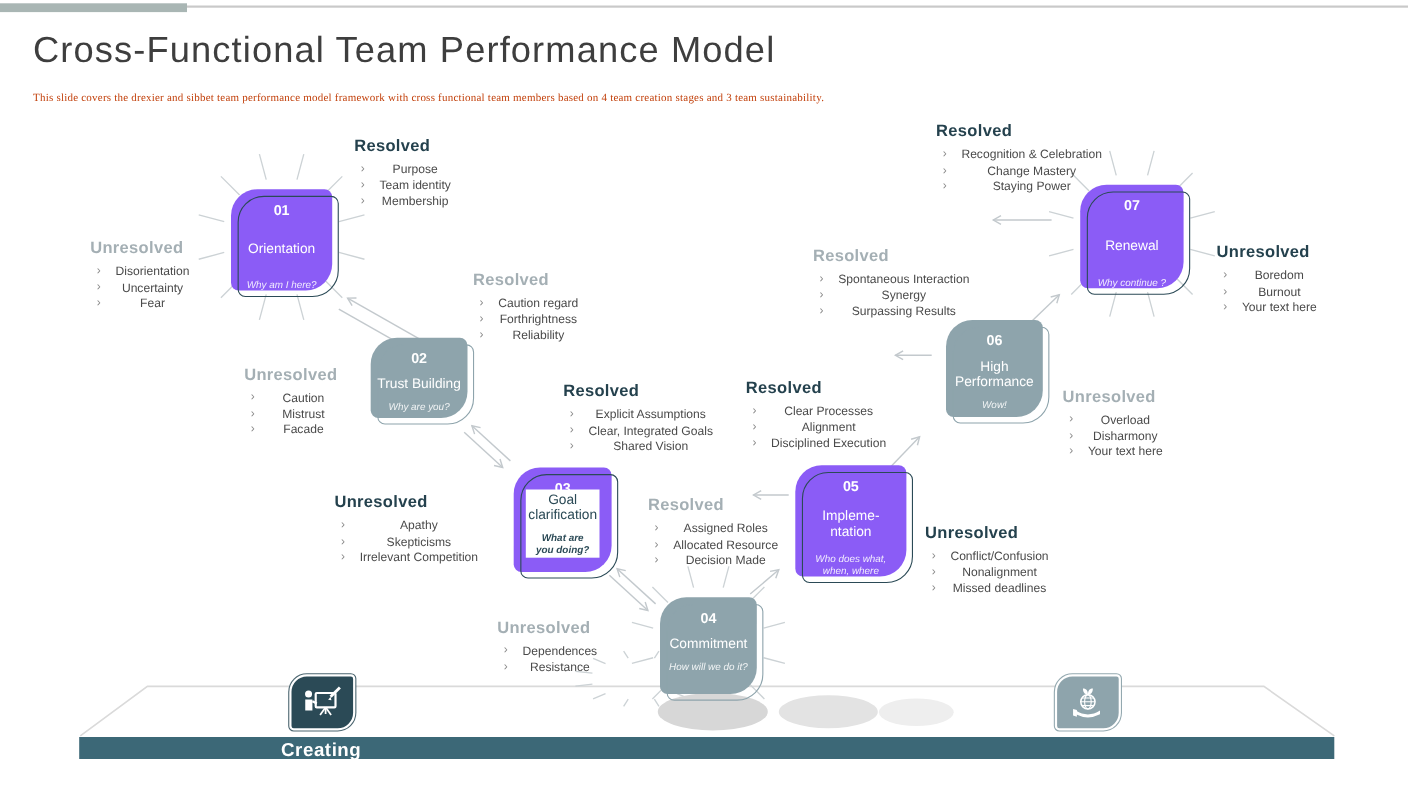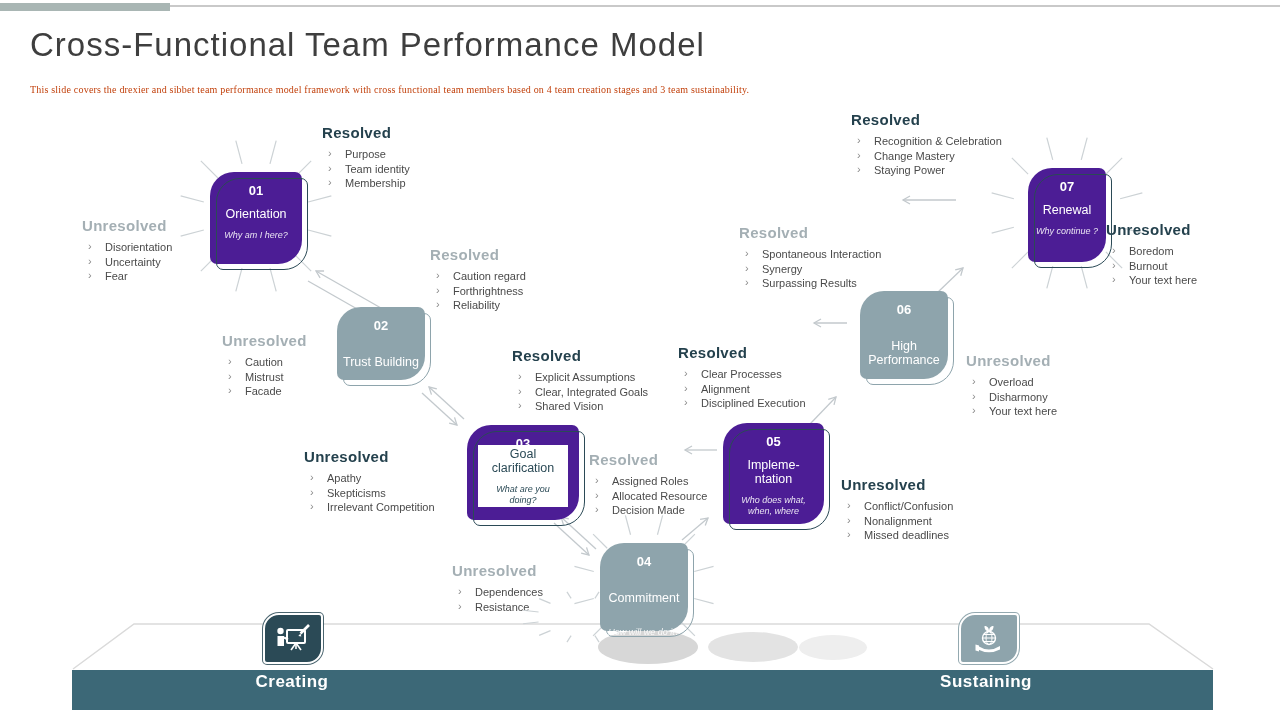--- a/index.html
+++ b/index.html
@@ -10,44 +10,44 @@
   .top-accent{position:absolute;left:0;top:3px;width:170px;height:8px;background:#a9b6b4;}
   
   .title{position:absolute;left:30px;top:26px;font-size:33px;font-weight:400;color:#3e3e3e;letter-spacing:1px;}
   .subtitle{position:absolute;left:30px;top:84px;font-size:10px;color:#c2410c;letter-spacing:.2px;font-family:Liberation Serif, serif;}
   
   .tb{position:absolute;}
   .tb-h{font-size:15px;font-weight:700;letter-spacing:.3px;}
   .tone-dark{color:#24414d;}
   .tone-muted{color:#a4afb4;}
   .tb-list{list-style:none;margin:7px 0 0 6px;padding:0;font-size:11px;color:#4a4a4a;}
-  .tb-list li{position:relative;padding-left:17px;line-height:13.5px;margin-bottom:1px;white-space:nowrap;}
+  .tb-list li{position:relative;padding-left:17px;line-height:13.5px;margin-bottom:1px;white-space:nowrap;text-align:center;}
   .tb-list li::before{content:"\203A";position:absolute;left:0;top:-1px;color:#8a8a8a;}
   
   .stage{position:absolute;}
   .sunburst{position:absolute;left:50%;top:50%;transform:translate(-50%,-50%);pointer-events:none;z-index:0;}
   .box{position:absolute;inset:0;border-radius:24px 7px 24px 7px;color:#fff;z-index:1;
        display:flex;flex-direction:column;align-items:center;text-align:center;
        padding-top:11px;box-sizing:border-box;}
   .box::after{content:"";position:absolute;inset:0;transform:translate(6px,6px);
        border:1.5px solid var(--oc);border-radius:inherit;z-index:-1;background:transparent;}
-  .box.dark{background:#4c1d95;--oc:#2b4a56;}
-  .box.gray{background:#8ea4ac;gap:13px;--oc:#8ea4ac;}
+  .box.dark{background:#8b5cf6;justify-content:space-between;--oc:#2b4a56;}
+  .box.gray{background:#8ea4ac;--oc:#8ea4ac;}
   .num{font-size:13px;font-weight:700;margin-bottom:9px;}
   .nm{font-size:12.5px;font-weight:400;line-height:14px;padding:0 5px;}
   .q{font-size:9px;font-style:italic;line-height:10.5px;margin-top:9px;color:rgba(255,255,255,.88);padding:0 6px;}
   .box-inset .panel{position:absolute;left:11px;right:11px;top:20px;bottom:13px;background:#fff;
        display:flex;flex-direction:column;align-items:center;padding-top:2px;box-sizing:border-box;}
   .box-inset .nm{color:#2b4a56;}
-  .box-inset .q{color:#2b4a56;}
+  .box-inset .q{color:#2b4a56;font-weight:bold;}
   
   .overlay{position:absolute;left:0;top:0;z-index:0;}
   
   .shadow-ellipse{position:absolute;border-radius:50%;}
-  .band{position:absolute;left:72px;top:670px;width:1141px;height:40px;background:#3c6877;}
+  .band{position:absolute;left:72px;top:670px;width:1141px;height:20px;background:#3c6877;}
   .band-label{position:absolute;top:2px;width:260px;text-align:center;color:#fff;
        font-size:17px;font-weight:700;letter-spacing:.5px;}
   .badge{position:absolute;width:56px;height:47px;border-radius:16px 4px 16px 4px;
        display:flex;align-items:center;justify-content:center;border:2px solid #fff;z-index:2;}
   .badge-dark{background:#2b4a56;box-shadow:0 0 0 1px rgba(43,74,86,.85);}
   .badge-gray{background:#8ea4ac;box-shadow:0 0 0 1px rgba(142,164,172,.95);}
   .footer{position:absolute;left:0;right:0;top:698px;text-align:center;font-size:11px;color:#9b9b9b;}
 </style>
 </head>
 <body>
@@ -110,21 +110,21 @@
   </div>
 
   <div class="stage" style="left:337px;top:307px;width:88px;height:73px">
     <div class="box gray">
       <div class="num">02</div>
       <div class="nm">Trust Building</div>
       <div class="q">Why are you?</div>
     </div>
   </div>
 
-  <div class="stage" style="left:467px;top:425px;width:112px;height:95px">
+  <div class="stage" style="left:467px;top:425px;width:89px;height:95px">
     <div class="box dark box-inset">
       <div class="num">03</div>
       <div class="panel">
         <div class="nm">Goal clarification</div>
         <div class="q">What are you doing?</div>
       </div>
     </div>
   </div>
 
   <div class="stage" style="left:600px;top:543px;width:88px;height:88px">
@@ -158,21 +158,21 @@
   </div>
 
   <div class="stage" style="left:860px;top:291px;width:88px;height:88px">
     <div class="box gray">
       <div class="num">06</div>
       <div class="nm" style="max-width:82px">High Performance</div>
       <div class="q">Wow!</div>
     </div>
   </div>
 
-  <div class="stage" style="left:1028px;top:168px;width:78px;height:94px">
+  <div class="stage" style="left:982px;top:168px;width:94px;height:94px">
     <div class="sunburst"><svg width="176" height="176">
           <line x1="141.12592044589877" y1="102.23504748063864" x2="163.34221445054732" y2="108.18788551799662" stroke="#ccd2d5" stroke-width="1.2"></line>
           <line x1="126.89087296526012" y1="126.89087296526012" x2="143.1543289325507" y2="143.1543289325507" stroke="#ccd2d5" stroke-width="1.2"></line>
           <line x1="102.23504748063864" y1="141.12592044589877" x2="108.18788551799662" y2="163.34221445054732" stroke="#ccd2d5" stroke-width="1.2"></line>
           <line x1="73.76495251936136" y1="141.12592044589877" x2="67.81211448200338" y2="163.34221445054732" stroke="#ccd2d5" stroke-width="1.2"></line>
           <line x1="49.10912703473989" y1="126.89087296526012" x2="32.845671067449295" y2="143.1543289325507" stroke="#ccd2d5" stroke-width="1.2"></line>
           <line x1="34.87407955410125" y1="102.23504748063866" x2="12.657785549452683" y2="108.18788551799665" stroke="#ccd2d5" stroke-width="1.2"></line>
           <line x1="34.874079554101236" y1="73.76495251936139" x2="12.657785549452669" y2="67.81211448200341" stroke="#ccd2d5" stroke-width="1.2"></line>
           <line x1="49.10912703473988" y1="49.10912703473989" x2="32.84567106744928" y2="32.845671067449295" stroke="#ccd2d5" stroke-width="1.2"></line>
           <line x1="73.76495251936137" y1="34.87407955410124" x2="67.8121144820034" y2="12.657785549452669" stroke="#ccd2d5" stroke-width="1.2"></line>
@@ -339,16 +339,15 @@
       <line x1="13.5" y1="18.5" x2="24.5" y2="18.5" stroke="#fff" stroke-width="1"></line>
       <path d="M19 8.5 c0-4 2-5.5 4.5-5.5 c0 4 -2 5.5 -4.5 5.5 z" fill="#fff"></path>
       <path d="M19 8.5 c0-4 -2-5.5 -4.5-5.5 c0 4 2 5.5 4.5 5.5 z" fill="#fff"></path>
       <path d="M8 23 q11 7 22 0 l0 3.4 q-11 5.6 -22 0 z" fill="#fff"></path>
       <path d="M5.5 21.5 l3.5 1 v6 l-3.5 -1 z" fill="#fff"></path>
     </svg>
   </div>
 
   <div class="band">
     <span class="band-label" style="left:90px">Creating</span>
-    <span class="band-label" style="left:784px">Sustaining</span>
   </div>
 
 </div>
 
 </body></html>

